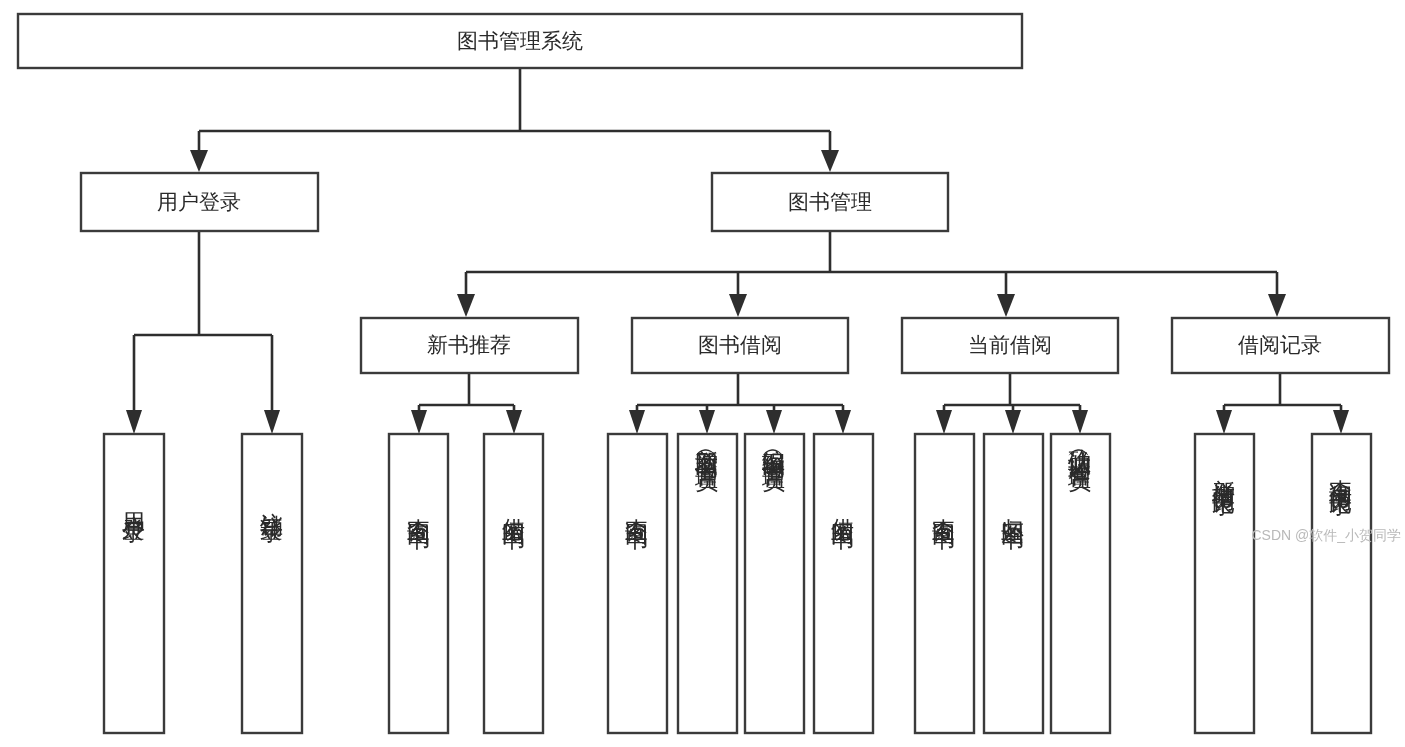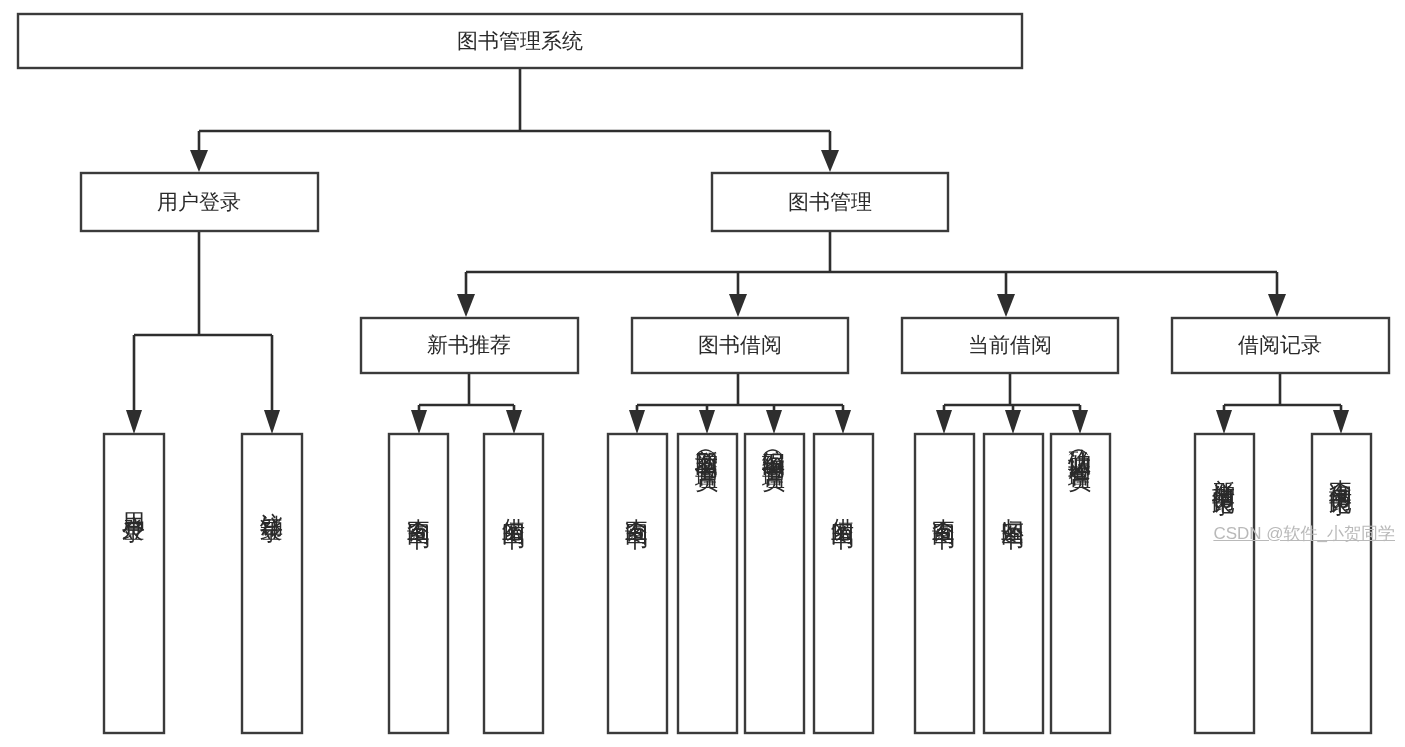--- a/index.html
+++ b/index.html
@@ -52,28 +52,27 @@
   .node-label-v {
     font-family: "Liberation Sans", "DejaVu Sans", sans-serif;
     font-size: 23px;
     fill: #2a2a2a;
     text-anchor: middle;
     writing-mode: vertical-rl;
     letter-spacing: 3px;
   }
   .watermark {
     position: absolute;
-    right: 10px;
+    right: 4px;
     bottom: 6px;
     font-family: "Liberation Sans", "DejaVu Sans", sans-serif;
-    font-size: 17px;
+    font-size: 14px;
     color: #b9b9b9;
     white-space: nowrap;
     user-select: none;
-    text-decoration: underline;
   }
 </style>
 </head>
 <body>
 
 <div id="diagram-root">
 
   <svg class="diagram" viewBox="0 0 1405 747">
 
     <g>

